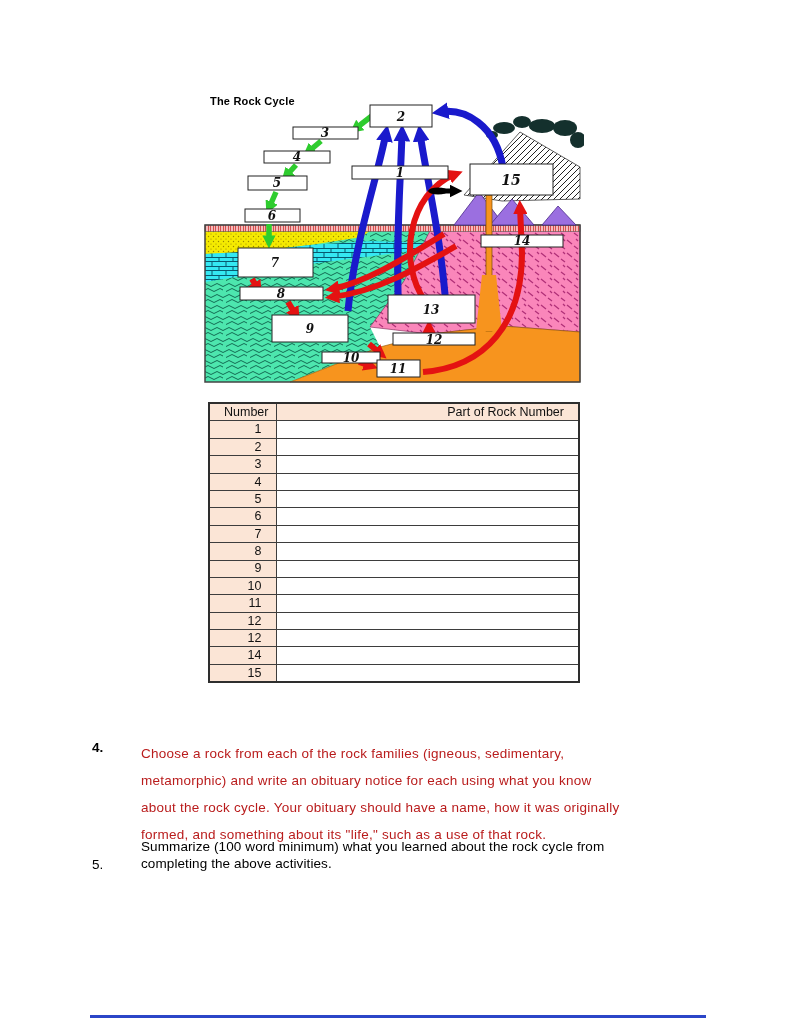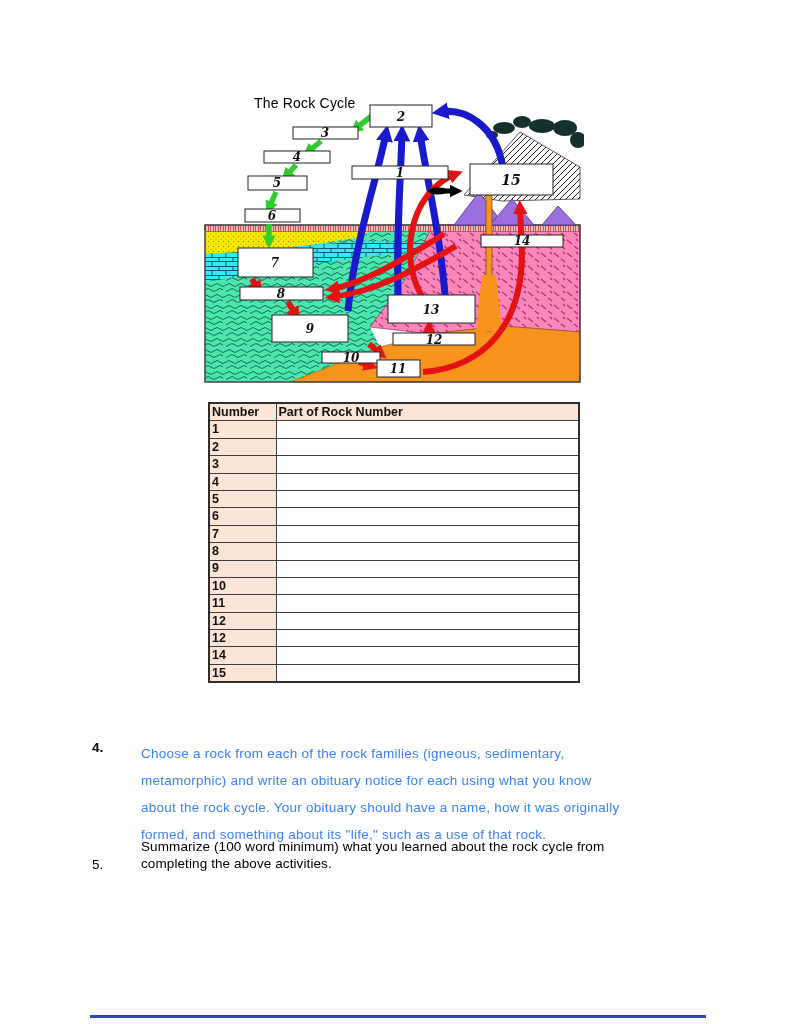--- a/index.html
+++ b/index.html
@@ -2,50 +2,50 @@
 <html><head>
 <meta charset="utf-8">
 <style>
   html,body { margin:0; padding:0; background:#ffffff; }
   .page {
     position:relative; width:791px; height:1024px; background:#fff;
     font-family:"Liberation Sans", sans-serif; color:#000; overflow:hidden;
   }
   .diagram-title {
     position:absolute; left:210px; top:95px;
-    font-size:14px; font-weight:normal; letter-spacing:0.2px; z-index:3;margin-left:44px;
+    font-size:11px; font-weight:bold; letter-spacing:0.2px; z-index:3;
   }
   svg.diagram { position:absolute; left:202px; top:95px; z-index:1; }
   .boxnum {
     font-family:"DejaVu Serif", serif; font-style:italic; font-weight:600;
     font-size:12px; fill:#111; text-anchor:middle;
   }
   .boxnum.big { font-size:14px; }
 
   table.rc {
     position:absolute; left:208px; top:402px; width:372px;
     border-collapse:collapse; table-layout:fixed;
     font-size:12.5px; color:#111; z-index:2;
     border:2px solid #2e2e2e;
   }
   table.rc th, table.rc td {
-    border:1.6px solid #3d3d3d; height:16.4px; padding:0 2px;
-    text-align:left; vertical-align:middle; line-height:1;
-    font-weight:bold; overflow:hidden; white-space:nowrap;
+    border:1.6px solid #3d3d3d; height:16.4px; padding:0 14px;
+    text-align:right; vertical-align:middle; line-height:1;
+    font-weight:normal; overflow:hidden; white-space:nowrap;
   }
   table.rc th { background:#fbe5d6; }
   td.num { background:#fbe5d6; }
   td.val { background:#ffffff; }
   col.c-num { width:67px; }
 
   .question { position:absolute; font-size:13.5px; }
   .qnum { position:absolute; left:92px; width:40px; }
   .qtext { position:absolute; left:141px; white-space:pre-line; }
   .q4-num { top:740px; font-weight:bold; }
-  .q4-text { top:740px; width:600px; line-height:27px; letter-spacing:0.25px; color:#3b82f6; }
+  .q4-text { top:740px; width:600px; line-height:27px; letter-spacing:0.25px; color:#b91c1c; }
   .q5-num { top:857px; }
   .q5-text { top:838px; width:580px; line-height:17px; letter-spacing:0.1px; }
 
   .bottom-rule {
     position:absolute; left:90px; top:1015px; width:616px; height:3px;
     background:#2b46c8;
   }
 </style>
 </head>
 <body>

